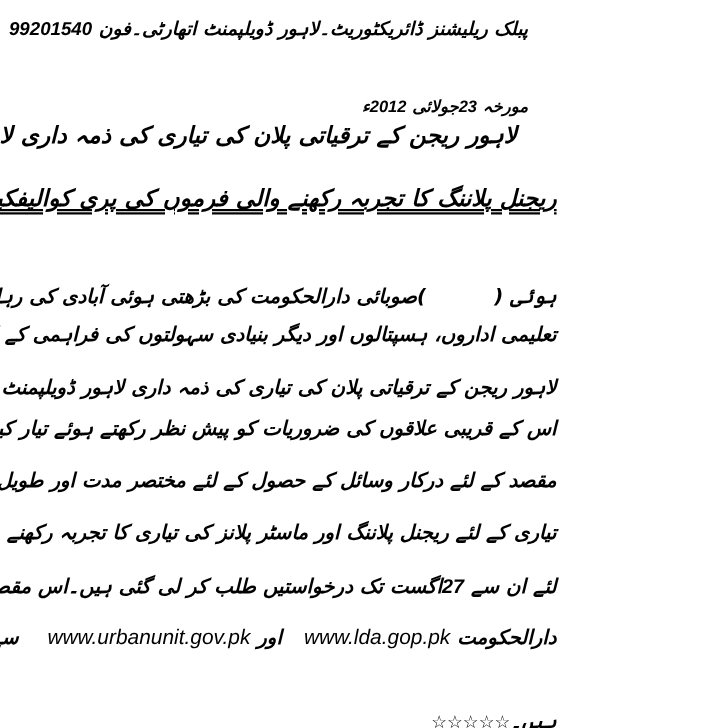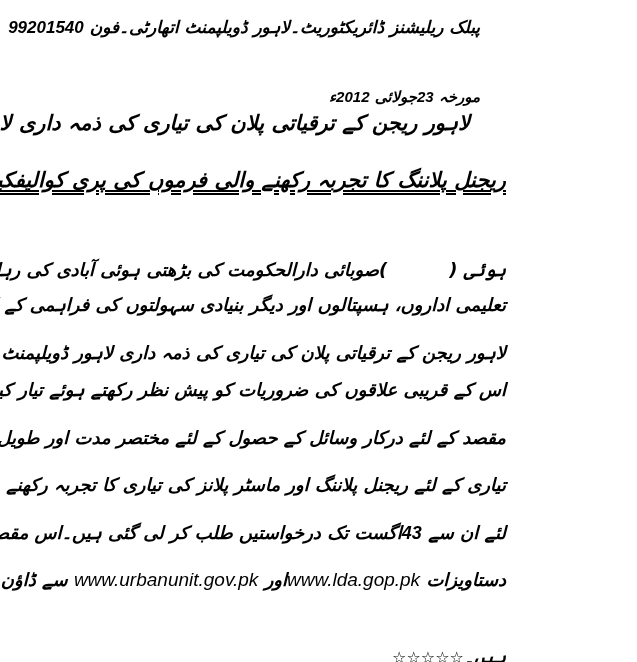--- a/index.html
+++ b/index.html
@@ -84,20 +84,21 @@
       font-weight: bold;
       direction: ltr;
       unicode-bidi: embed;
     }
     .url {
       font-family: "Liberation Sans", sans-serif;
       font-weight: normal;
       direction: ltr;
       unicode-bidi: embed;
       font-size: 19px;
+      margin-left: 20px;
     }
     .gap { display: inline-block; width: 62px; }
     .stars {
       font-family: "DejaVu Sans", sans-serif;
       font-weight: normal;
       font-size: 16px;
       letter-spacing: 1px;
     }
   </style>
 </head>
@@ -145,25 +146,25 @@
   <div class="line body-line bl-5">
     <span>مقصد کے لئے درکار وسائل کے حصول کے لئے مختصر مدت اور طویل المعیاد منصوبہ بندی کرے گا۔ترقیاتی پلان کی</span>
   </div>
 
   <div class="line body-line bl-6">
     <span>تیاری کے لئے ریجنل پلاننگ اور ماسٹر پلانز کی تیاری کا تجربہ رکھنے والی بین الاقوامی فرموں کی پری کوالیفکیشن کے</span>
   </div>
 
   <div class="line body-line bl-7">
     <span>لئے ان سے</span>
-    <span class="num">43</span><span>اگست تک درخواستیں طلب کر لی گئی ہیں۔اس مقصد کے لئے تفصیلی ٹی او آرز اور دیگر ضروری</span>
+    <span class="num">27</span><span>اگست تک درخواستیں طلب کر لی گئی ہیں۔اس مقصد کے لئے تفصیلی ٹی او آرز اور دیگر ضروری</span>
   </div>
 
   <div class="line body-line bl-8">
-    <span>دستاویزات</span>
+    <span>دارالحکومت</span>
     <span class="url">www.lda.gop.pk</span><span>اور</span>
     <span class="url">www.urbanunit.gov.pk</span>
     <span>سے ڈاؤن لوڈ کی جاسکتی</span>
   </div>
 
   <div class="line body-line bl-9">
     <span>ہیں۔</span><span class="stars">☆☆☆☆☆</span>
   </div>
 
 </div>

